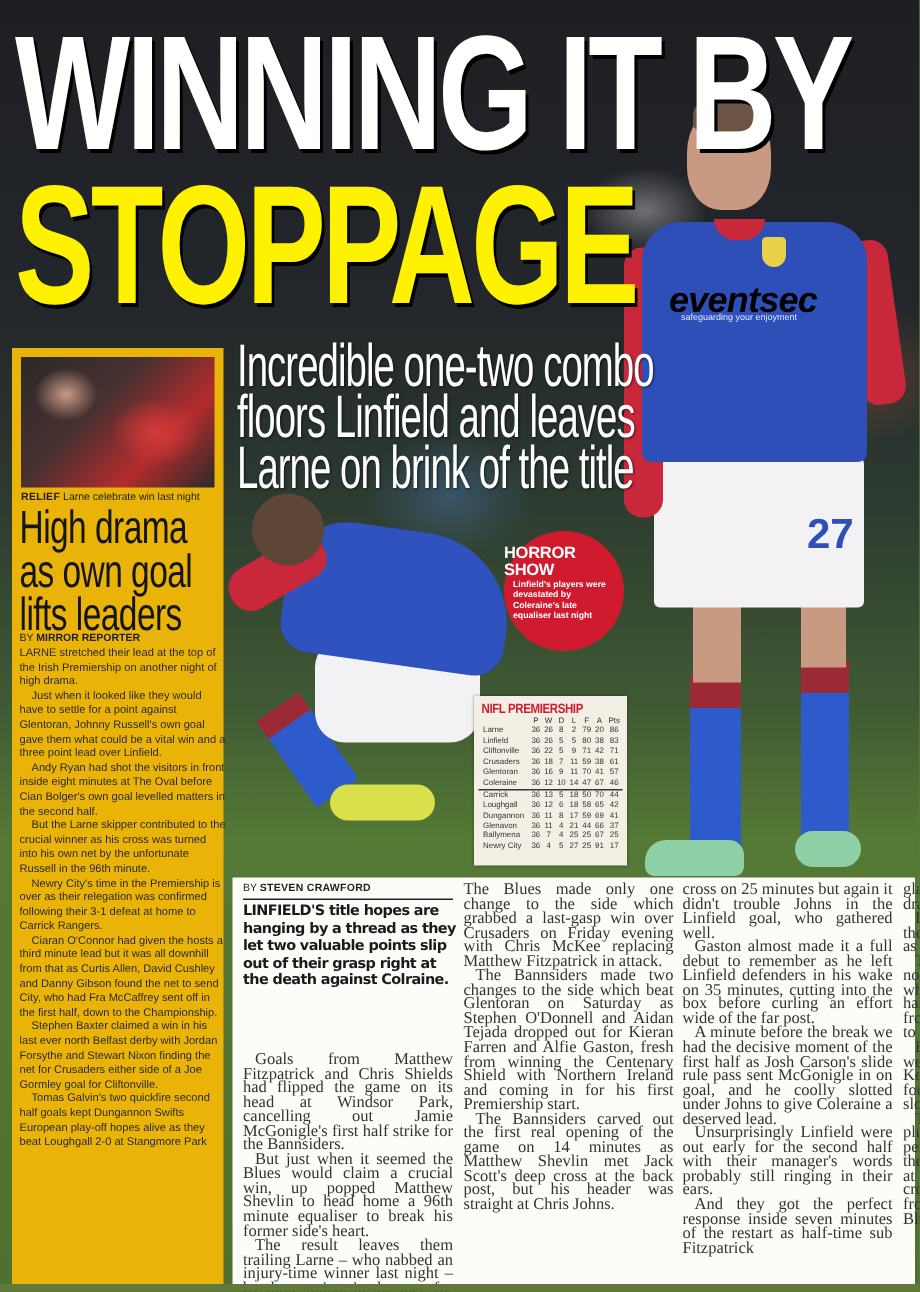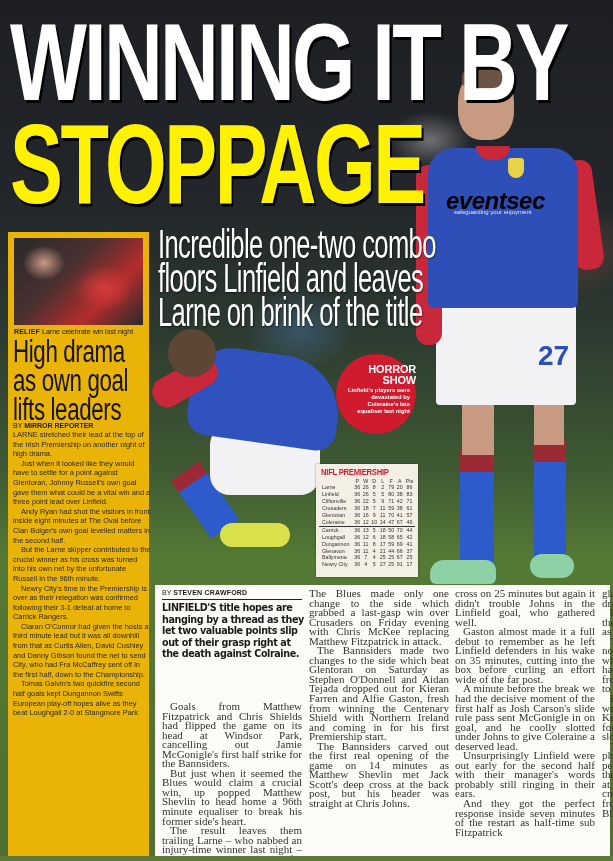--- a/index.html
+++ b/index.html
@@ -97,21 +97,21 @@
   .subheadline {
     position: absolute; left: 158px; top: 227px; width: 420px; color: #ffffff;
     font-size: 40px; line-height: 34px; font-weight: 400; letter-spacing: -1px;
     transform: scaleX(0.64); transform-origin: left top; white-space: nowrap;
     text-shadow: 1px 1px 2px rgba(0,0,0,0.6);
   }
 
   
   .horror {
     position: absolute; left: 336px; top: 354px; width: 80px; height: 80px; border-radius: 50%;
-    background: #d01a2e; color: #fff; text-align: right; padding-top: 10px;
+    background: #d01a2e; color: #fff; text-align: left; padding-top: 10px;
   }
   .horror-title { font-size: 11px; font-weight: 700; line-height: 11px; letter-spacing: -0.2px; }
   .horror-text { font-size: 5.8px; line-height: 7px; font-weight: 700; padding: 1px 6px 0; }
 
   
   .league {
     position: absolute; left: 316px; top: 464px; width: 102px; height: 113px; background: #f4efe4;
     padding: 3px 3px; box-shadow: 0 0 2px rgba(0,0,0,0.4);
   }
   .league-title { color: #d01a2e; font-weight: 700; font-size: 9px; letter-spacing: -0.3px; transform: scaleX(0.85); transform-origin: left; white-space: nowrap; margin-left: 2px; margin-bottom: 1px; }
@@ -339,20 +339,21 @@
     <div>lifts leaders</div>
   </div>
   <div class="side-byline"><span>BY </span><b>MIRROR REPORTER</b></div>
   <div class="side-body" id="side-body">
       <p>LARNE stretched their lead at the top of the Irish Premiership on another night of high drama.</p>
       <p>Just when it looked like they would have to settle for a point against Glentoran, Johnny Russell's own goal gave them what could be a vital win and a three point lead over Linfield.</p>
       <p>Andy Ryan had shot the visitors in front inside eight minutes at The Oval before Cian Bolger's own goal levelled matters in the second half.</p>
       <p>But the Larne skipper contributed to the crucial winner as his cross was turned into his own net by the unfortunate Russell in the 96th minute.</p>
       <p>Newry City's time in the Premiership is over as their relegation was confirmed following their 3-1 defeat at home to Carrick Rangers.</p>
       <p>Ciaran O'Connor had given the hosts a third minute lead but it was all downhill from that as Curtis Allen, David Cushley and Danny Gibson found the net to send City, who had Fra McCaffrey sent off in the first half, down to the Championship.</p>
+      <p>Stephen Baxter claimed a win in his last ever north Belfast derby with Jordan Forsythe and Stewart Nixon finding the net for Crusaders either side of a Joe Gormley goal for Cliftonville.</p>
       <p>Tomas Galvin's two quickfire second half goals kept Dungannon Swifts European play-off hopes alive as they beat Loughgall 2-0 at Stangmore Park</p>
     </div>
 </div>
 
 <div class="main-story">
   <div class="byline"><span>BY </span><b>STEVEN CRAWFORD</b></div>
   <div class="intro">LINFIELD'S title hopes are hanging by a thread as they let two valuable points slip out of their grasp right at the death against Colraine.</div>
   <div class="col col1" id="col-0">
       <p>Goals from Matthew Fitzpatrick and Chris Shields had flipped the game on its head at Windsor Park, cancelling out Jamie McGonigle's first half strike for the Bannsiders.</p>
       <p>But just when it seemed the Blues would claim a crucial win, up popped Matthew Shevlin to head home a 96th minute equaliser to break his former side's heart.</p>

